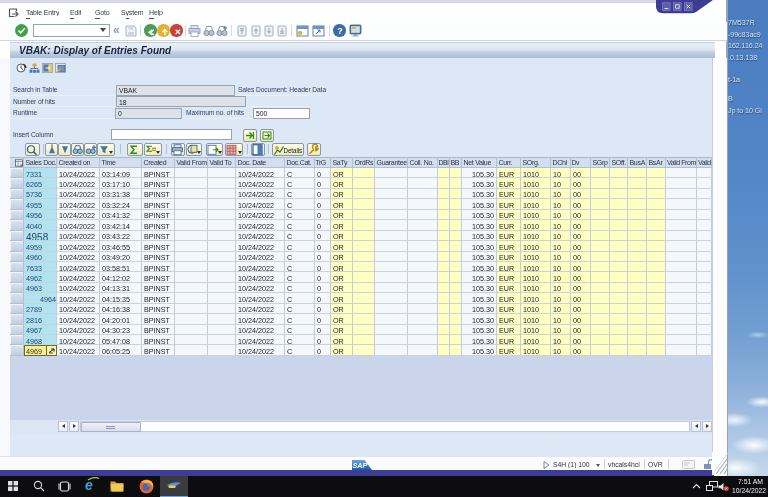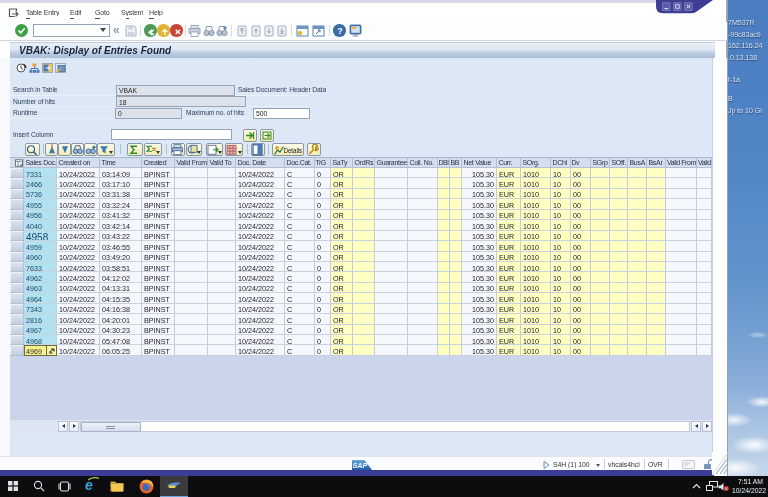--- a/index.html
+++ b/index.html
@@ -320,21 +320,21 @@
 <div class="a tx" style="left:521px;top:168px;width:30px;height:10.44px;background:#ffffc2;border-right:1px solid #c2cddb;border-bottom:1px solid #c9d3e0;font-size:7.2px;color:#1c1c28;padding:1.6px 0 0 2px;text-align:left;">1010</div>
 <div class="a tx" style="left:551px;top:168px;width:20px;height:10.44px;background:#ffffc2;border-right:1px solid #c2cddb;border-bottom:1px solid #c9d3e0;font-size:7.2px;color:#1c1c28;padding:1.6px 0 0 2px;text-align:left;">10</div>
 <div class="a tx" style="left:571px;top:168px;width:20px;height:10.44px;background:#ffffc2;border-right:1px solid #c2cddb;border-bottom:1px solid #c9d3e0;font-size:7.2px;color:#1c1c28;padding:1.6px 0 0 2px;text-align:left;">00</div>
 <div class="a tx" style="left:591px;top:168px;width:19px;height:10.44px;background:#ffffc2;border-right:1px solid #c2cddb;border-bottom:1px solid #c9d3e0;font-size:7.2px;color:#1c1c28;padding:1.6px 0 0 2px;text-align:left;"></div>
 <div class="a tx" style="left:610px;top:168px;width:18px;height:10.44px;background:#ffffc2;border-right:1px solid #c2cddb;border-bottom:1px solid #c9d3e0;font-size:7.2px;color:#1c1c28;padding:1.6px 0 0 2px;text-align:left;"></div>
 <div class="a tx" style="left:628px;top:168px;width:19px;height:10.44px;background:#ffffc2;border-right:1px solid #c2cddb;border-bottom:1px solid #c9d3e0;font-size:7.2px;color:#1c1c28;padding:1.6px 0 0 2px;text-align:left;"></div>
 <div class="a tx" style="left:647px;top:168px;width:19px;height:10.44px;background:#ffffc2;border-right:1px solid #c2cddb;border-bottom:1px solid #c9d3e0;font-size:7.2px;color:#1c1c28;padding:1.6px 0 0 2px;text-align:left;"></div>
 <div class="a tx" style="left:666px;top:168px;width:31px;height:10.44px;background:#f4f7fb;border-right:1px solid #c2cddb;border-bottom:1px solid #c9d3e0;font-size:7.2px;color:#1c1c28;padding:1.6px 0 0 2px;text-align:left;"></div>
 <div class="a tx" style="left:697px;top:168px;width:15px;height:10.44px;background:#f4f7fb;border-right:1px solid #c2cddb;border-bottom:1px solid #c9d3e0;font-size:7.2px;color:#1c1c28;padding:1.6px 0 0 2px;text-align:left;"></div>
 <div class="a" style="left:10px;top:178.44px;width:14px;height:10.44px;background:linear-gradient(180deg,#dde4ee,#c3cedf);border-right:1px solid #b2c0d2;border-bottom:1px solid #b2c0d2;box-shadow:inset 1px 1px 0 #f0f4f9;"></div>
-<div class="a tx" style="left:24px;top:178.44px;width:33px;height:10.44px;background:#b2e1f0;border-right:1px solid #c2cddb;border-bottom:1px solid #c9d3e0;font-size:7.2px;color:#1a4a6e;padding:1.6px 0 0 2px;text-align:left;">2466</div>
+<div class="a tx" style="left:24px;top:178.44px;width:33px;height:10.44px;background:#b2e1f0;border-right:1px solid #c2cddb;border-bottom:1px solid #c9d3e0;font-size:7.2px;color:#1a4a6e;padding:1.6px 0 0 2px;text-align:left;">6265</div>
 <div class="a tx" style="left:57px;top:178.44px;width:43px;height:10.44px;background:#f4f7fb;border-right:1px solid #c2cddb;border-bottom:1px solid #c9d3e0;font-size:7.2px;color:#1c1c28;padding:1.6px 0 0 2px;text-align:left;">10/24/2022</div>
 <div class="a tx" style="left:100px;top:178.44px;width:42px;height:10.44px;background:#f4f7fb;border-right:1px solid #c2cddb;border-bottom:1px solid #c9d3e0;font-size:7.2px;color:#1c1c28;padding:1.6px 0 0 2px;text-align:left;">03:17:10</div>
 <div class="a tx" style="left:142px;top:178.44px;width:33px;height:10.44px;background:#f4f7fb;border-right:1px solid #c2cddb;border-bottom:1px solid #c9d3e0;font-size:7.2px;color:#1c1c28;padding:1.6px 0 0 2px;text-align:left;">BPINST</div>
 <div class="a tx" style="left:175px;top:178.44px;width:33px;height:10.44px;background:#f4f7fb;border-right:1px solid #c2cddb;border-bottom:1px solid #c9d3e0;font-size:7.2px;color:#1c1c28;padding:1.6px 0 0 2px;text-align:left;"></div>
 <div class="a tx" style="left:208px;top:178.44px;width:28px;height:10.44px;background:#f4f7fb;border-right:1px solid #c2cddb;border-bottom:1px solid #c9d3e0;font-size:7.2px;color:#1c1c28;padding:1.6px 0 0 2px;text-align:left;"></div>
 <div class="a tx" style="left:236px;top:178.44px;width:49px;height:10.44px;background:#f4f7fb;border-right:1px solid #c2cddb;border-bottom:1px solid #c9d3e0;font-size:7.2px;color:#1c1c28;padding:1.6px 0 0 2px;text-align:left;">10/24/2022</div>
 <div class="a tx" style="left:285px;top:178.44px;width:30px;height:10.44px;background:#f4f7fb;border-right:1px solid #c2cddb;border-bottom:1px solid #c9d3e0;font-size:7.2px;color:#1c1c28;padding:1.6px 0 0 2px;text-align:left;">C</div>
 <div class="a tx" style="left:315px;top:178.44px;width:16px;height:10.44px;background:#f4f7fb;border-right:1px solid #c2cddb;border-bottom:1px solid #c9d3e0;font-size:7.2px;color:#1c1c28;padding:1.6px 0 0 2px;text-align:left;">0</div>
 <div class="a tx" style="left:331px;top:178.44px;width:22px;height:10.44px;background:#ffffc2;border-right:1px solid #c2cddb;border-bottom:1px solid #c9d3e0;font-size:7.2px;color:#1c1c28;padding:1.6px 0 0 2px;text-align:left;">OR</div>
 <div class="a tx" style="left:353px;top:178.44px;width:22px;height:10.44px;background:#ffffc2;border-right:1px solid #c2cddb;border-bottom:1px solid #c9d3e0;font-size:7.2px;color:#1c1c28;padding:1.6px 0 0 2px;text-align:left;"></div>
@@ -617,21 +617,21 @@
 <div class="a tx" style="left:521px;top:282.84px;width:30px;height:10.44px;background:#ffffc2;border-right:1px solid #c2cddb;border-bottom:1px solid #c9d3e0;font-size:7.2px;color:#1c1c28;padding:1.6px 0 0 2px;text-align:left;">1010</div>
 <div class="a tx" style="left:551px;top:282.84px;width:20px;height:10.44px;background:#ffffc2;border-right:1px solid #c2cddb;border-bottom:1px solid #c9d3e0;font-size:7.2px;color:#1c1c28;padding:1.6px 0 0 2px;text-align:left;">10</div>
 <div class="a tx" style="left:571px;top:282.84px;width:20px;height:10.44px;background:#ffffc2;border-right:1px solid #c2cddb;border-bottom:1px solid #c9d3e0;font-size:7.2px;color:#1c1c28;padding:1.6px 0 0 2px;text-align:left;">00</div>
 <div class="a tx" style="left:591px;top:282.84px;width:19px;height:10.44px;background:#ffffc2;border-right:1px solid #c2cddb;border-bottom:1px solid #c9d3e0;font-size:7.2px;color:#1c1c28;padding:1.6px 0 0 2px;text-align:left;"></div>
 <div class="a tx" style="left:610px;top:282.84px;width:18px;height:10.44px;background:#ffffc2;border-right:1px solid #c2cddb;border-bottom:1px solid #c9d3e0;font-size:7.2px;color:#1c1c28;padding:1.6px 0 0 2px;text-align:left;"></div>
 <div class="a tx" style="left:628px;top:282.84px;width:19px;height:10.44px;background:#ffffc2;border-right:1px solid #c2cddb;border-bottom:1px solid #c9d3e0;font-size:7.2px;color:#1c1c28;padding:1.6px 0 0 2px;text-align:left;"></div>
 <div class="a tx" style="left:647px;top:282.84px;width:19px;height:10.44px;background:#ffffc2;border-right:1px solid #c2cddb;border-bottom:1px solid #c9d3e0;font-size:7.2px;color:#1c1c28;padding:1.6px 0 0 2px;text-align:left;"></div>
 <div class="a tx" style="left:666px;top:282.84px;width:31px;height:10.44px;background:#f4f7fb;border-right:1px solid #c2cddb;border-bottom:1px solid #c9d3e0;font-size:7.2px;color:#1c1c28;padding:1.6px 0 0 2px;text-align:left;"></div>
 <div class="a tx" style="left:697px;top:282.84px;width:15px;height:10.44px;background:#f4f7fb;border-right:1px solid #c2cddb;border-bottom:1px solid #c9d3e0;font-size:7.2px;color:#1c1c28;padding:1.6px 0 0 2px;text-align:left;"></div>
 <div class="a" style="left:10px;top:293.28px;width:14px;height:10.44px;background:linear-gradient(180deg,#dde4ee,#c3cedf);border-right:1px solid #b2c0d2;border-bottom:1px solid #b2c0d2;box-shadow:inset 1px 1px 0 #f0f4f9;"></div>
-<div class="a tx" style="left:24px;top:293.28px;width:33px;height:10.44px;background:#b2e1f0;border-right:1px solid #c2cddb;border-bottom:1px solid #c9d3e0;font-size:7.2px;color:#1a4a6e;padding:1.6px 0 0 2px;text-align:left;">4964</div>
+<div class="a tx" style="left:24px;top:293.28px;width:33px;height:10.44px;background:#b2e1f0;border-right:1px solid #c2cddb;border-bottom:1px solid #c9d3e0;font-size:7.2px;color:#1a4a6e;padding:1.6px 0 0 2px;text-align:right;">4964</div>
 <div class="a tx" style="left:57px;top:293.28px;width:43px;height:10.44px;background:#f4f7fb;border-right:1px solid #c2cddb;border-bottom:1px solid #c9d3e0;font-size:7.2px;color:#1c1c28;padding:1.6px 0 0 2px;text-align:left;">10/24/2022</div>
 <div class="a tx" style="left:100px;top:293.28px;width:42px;height:10.44px;background:#f4f7fb;border-right:1px solid #c2cddb;border-bottom:1px solid #c9d3e0;font-size:7.2px;color:#1c1c28;padding:1.6px 0 0 2px;text-align:left;">04:15:35</div>
 <div class="a tx" style="left:142px;top:293.28px;width:33px;height:10.44px;background:#f4f7fb;border-right:1px solid #c2cddb;border-bottom:1px solid #c9d3e0;font-size:7.2px;color:#1c1c28;padding:1.6px 0 0 2px;text-align:left;">BPINST</div>
 <div class="a tx" style="left:175px;top:293.28px;width:33px;height:10.44px;background:#f4f7fb;border-right:1px solid #c2cddb;border-bottom:1px solid #c9d3e0;font-size:7.2px;color:#1c1c28;padding:1.6px 0 0 2px;text-align:left;"></div>
 <div class="a tx" style="left:208px;top:293.28px;width:28px;height:10.44px;background:#f4f7fb;border-right:1px solid #c2cddb;border-bottom:1px solid #c9d3e0;font-size:7.2px;color:#1c1c28;padding:1.6px 0 0 2px;text-align:left;"></div>
 <div class="a tx" style="left:236px;top:293.28px;width:49px;height:10.44px;background:#f4f7fb;border-right:1px solid #c2cddb;border-bottom:1px solid #c9d3e0;font-size:7.2px;color:#1c1c28;padding:1.6px 0 0 2px;text-align:left;">10/24/2022</div>
 <div class="a tx" style="left:285px;top:293.28px;width:30px;height:10.44px;background:#f4f7fb;border-right:1px solid #c2cddb;border-bottom:1px solid #c9d3e0;font-size:7.2px;color:#1c1c28;padding:1.6px 0 0 2px;text-align:left;">C</div>
 <div class="a tx" style="left:315px;top:293.28px;width:16px;height:10.44px;background:#f4f7fb;border-right:1px solid #c2cddb;border-bottom:1px solid #c9d3e0;font-size:7.2px;color:#1c1c28;padding:1.6px 0 0 2px;text-align:left;">0</div>
 <div class="a tx" style="left:331px;top:293.28px;width:22px;height:10.44px;background:#ffffc2;border-right:1px solid #c2cddb;border-bottom:1px solid #c9d3e0;font-size:7.2px;color:#1c1c28;padding:1.6px 0 0 2px;text-align:left;">OR</div>
 <div class="a tx" style="left:353px;top:293.28px;width:22px;height:10.44px;background:#ffffc2;border-right:1px solid #c2cddb;border-bottom:1px solid #c9d3e0;font-size:7.2px;color:#1c1c28;padding:1.6px 0 0 2px;text-align:left;"></div>
@@ -644,21 +644,21 @@
 <div class="a tx" style="left:521px;top:293.28px;width:30px;height:10.44px;background:#ffffc2;border-right:1px solid #c2cddb;border-bottom:1px solid #c9d3e0;font-size:7.2px;color:#1c1c28;padding:1.6px 0 0 2px;text-align:left;">1010</div>
 <div class="a tx" style="left:551px;top:293.28px;width:20px;height:10.44px;background:#ffffc2;border-right:1px solid #c2cddb;border-bottom:1px solid #c9d3e0;font-size:7.2px;color:#1c1c28;padding:1.6px 0 0 2px;text-align:left;">10</div>
 <div class="a tx" style="left:571px;top:293.28px;width:20px;height:10.44px;background:#ffffc2;border-right:1px solid #c2cddb;border-bottom:1px solid #c9d3e0;font-size:7.2px;color:#1c1c28;padding:1.6px 0 0 2px;text-align:left;">00</div>
 <div class="a tx" style="left:591px;top:293.28px;width:19px;height:10.44px;background:#ffffc2;border-right:1px solid #c2cddb;border-bottom:1px solid #c9d3e0;font-size:7.2px;color:#1c1c28;padding:1.6px 0 0 2px;text-align:left;"></div>
 <div class="a tx" style="left:610px;top:293.28px;width:18px;height:10.44px;background:#ffffc2;border-right:1px solid #c2cddb;border-bottom:1px solid #c9d3e0;font-size:7.2px;color:#1c1c28;padding:1.6px 0 0 2px;text-align:left;"></div>
 <div class="a tx" style="left:628px;top:293.28px;width:19px;height:10.44px;background:#ffffc2;border-right:1px solid #c2cddb;border-bottom:1px solid #c9d3e0;font-size:7.2px;color:#1c1c28;padding:1.6px 0 0 2px;text-align:left;"></div>
 <div class="a tx" style="left:647px;top:293.28px;width:19px;height:10.44px;background:#ffffc2;border-right:1px solid #c2cddb;border-bottom:1px solid #c9d3e0;font-size:7.2px;color:#1c1c28;padding:1.6px 0 0 2px;text-align:left;"></div>
 <div class="a tx" style="left:666px;top:293.28px;width:31px;height:10.44px;background:#f4f7fb;border-right:1px solid #c2cddb;border-bottom:1px solid #c9d3e0;font-size:7.2px;color:#1c1c28;padding:1.6px 0 0 2px;text-align:left;"></div>
 <div class="a tx" style="left:697px;top:293.28px;width:15px;height:10.44px;background:#f4f7fb;border-right:1px solid #c2cddb;border-bottom:1px solid #c9d3e0;font-size:7.2px;color:#1c1c28;padding:1.6px 0 0 2px;text-align:left;"></div>
 <div class="a" style="left:10px;top:303.72px;width:14px;height:10.44px;background:linear-gradient(180deg,#dde4ee,#c3cedf);border-right:1px solid #b2c0d2;border-bottom:1px solid #b2c0d2;box-shadow:inset 1px 1px 0 #f0f4f9;"></div>
-<div class="a tx" style="left:24px;top:303.72px;width:33px;height:10.44px;background:#b2e1f0;border-right:1px solid #c2cddb;border-bottom:1px solid #c9d3e0;font-size:7.2px;color:#1a4a6e;padding:1.6px 0 0 2px;text-align:left;">7343</div>
+<div class="a tx" style="left:24px;top:303.72px;width:33px;height:10.44px;background:#b2e1f0;border-right:1px solid #c2cddb;border-bottom:1px solid #c9d3e0;font-size:7.2px;color:#1a4a6e;padding:1.6px 0 0 2px;text-align:left;">2789</div>
 <div class="a tx" style="left:57px;top:303.72px;width:43px;height:10.44px;background:#f4f7fb;border-right:1px solid #c2cddb;border-bottom:1px solid #c9d3e0;font-size:7.2px;color:#1c1c28;padding:1.6px 0 0 2px;text-align:left;">10/24/2022</div>
 <div class="a tx" style="left:100px;top:303.72px;width:42px;height:10.44px;background:#f4f7fb;border-right:1px solid #c2cddb;border-bottom:1px solid #c9d3e0;font-size:7.2px;color:#1c1c28;padding:1.6px 0 0 2px;text-align:left;">04:16:38</div>
 <div class="a tx" style="left:142px;top:303.72px;width:33px;height:10.44px;background:#f4f7fb;border-right:1px solid #c2cddb;border-bottom:1px solid #c9d3e0;font-size:7.2px;color:#1c1c28;padding:1.6px 0 0 2px;text-align:left;">BPINST</div>
 <div class="a tx" style="left:175px;top:303.72px;width:33px;height:10.44px;background:#f4f7fb;border-right:1px solid #c2cddb;border-bottom:1px solid #c9d3e0;font-size:7.2px;color:#1c1c28;padding:1.6px 0 0 2px;text-align:left;"></div>
 <div class="a tx" style="left:208px;top:303.72px;width:28px;height:10.44px;background:#f4f7fb;border-right:1px solid #c2cddb;border-bottom:1px solid #c9d3e0;font-size:7.2px;color:#1c1c28;padding:1.6px 0 0 2px;text-align:left;"></div>
 <div class="a tx" style="left:236px;top:303.72px;width:49px;height:10.44px;background:#f4f7fb;border-right:1px solid #c2cddb;border-bottom:1px solid #c9d3e0;font-size:7.2px;color:#1c1c28;padding:1.6px 0 0 2px;text-align:left;">10/24/2022</div>
 <div class="a tx" style="left:285px;top:303.72px;width:30px;height:10.44px;background:#f4f7fb;border-right:1px solid #c2cddb;border-bottom:1px solid #c9d3e0;font-size:7.2px;color:#1c1c28;padding:1.6px 0 0 2px;text-align:left;">C</div>
 <div class="a tx" style="left:315px;top:303.72px;width:16px;height:10.44px;background:#f4f7fb;border-right:1px solid #c2cddb;border-bottom:1px solid #c9d3e0;font-size:7.2px;color:#1c1c28;padding:1.6px 0 0 2px;text-align:left;">0</div>
 <div class="a tx" style="left:331px;top:303.72px;width:22px;height:10.44px;background:#ffffc2;border-right:1px solid #c2cddb;border-bottom:1px solid #c9d3e0;font-size:7.2px;color:#1c1c28;padding:1.6px 0 0 2px;text-align:left;">OR</div>
 <div class="a tx" style="left:353px;top:303.72px;width:22px;height:10.44px;background:#ffffc2;border-right:1px solid #c2cddb;border-bottom:1px solid #c9d3e0;font-size:7.2px;color:#1c1c28;padding:1.6px 0 0 2px;text-align:left;"></div>

